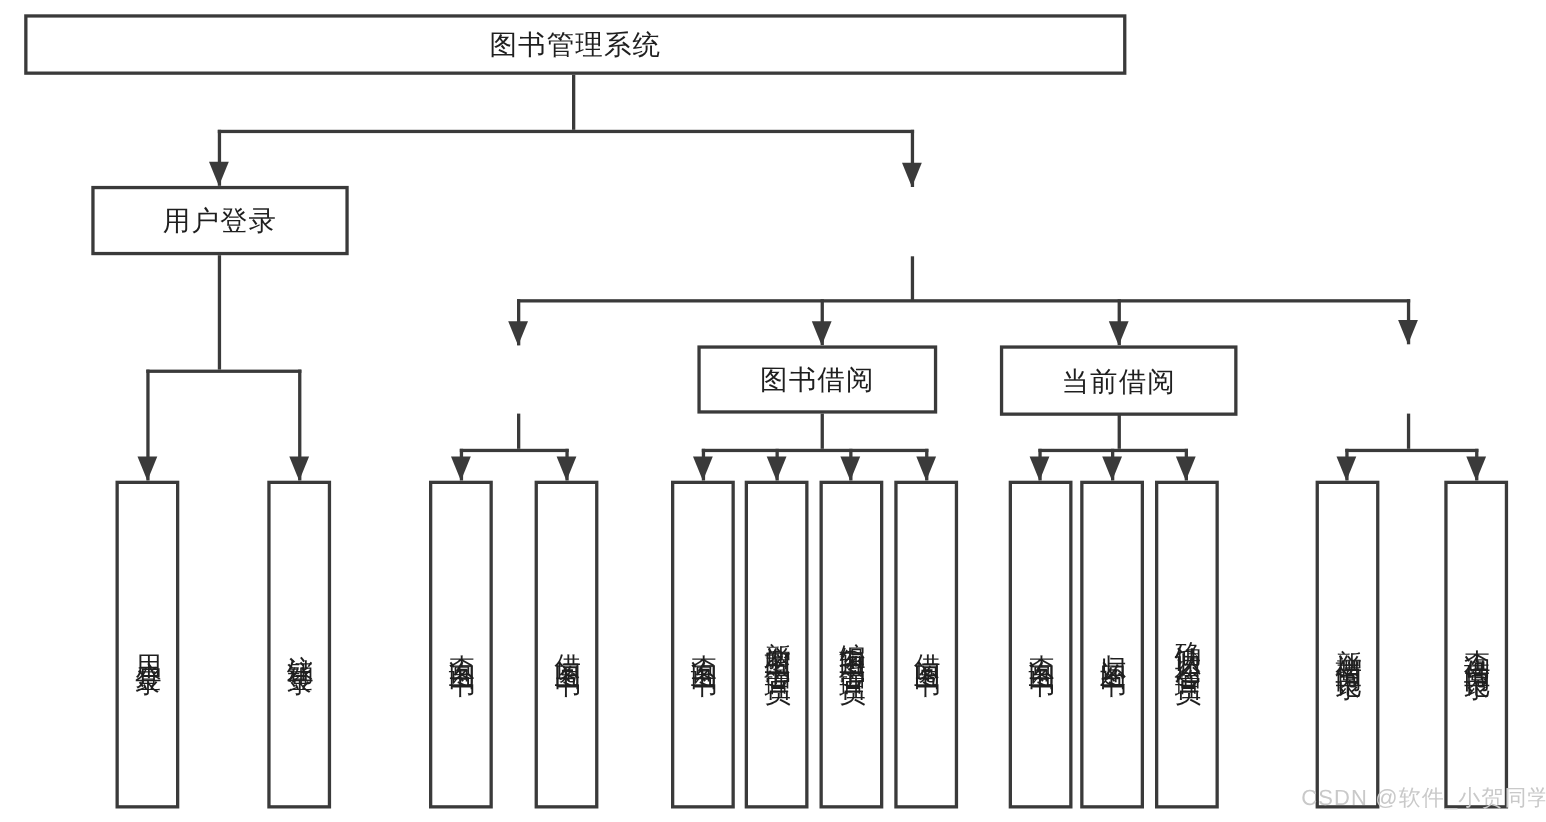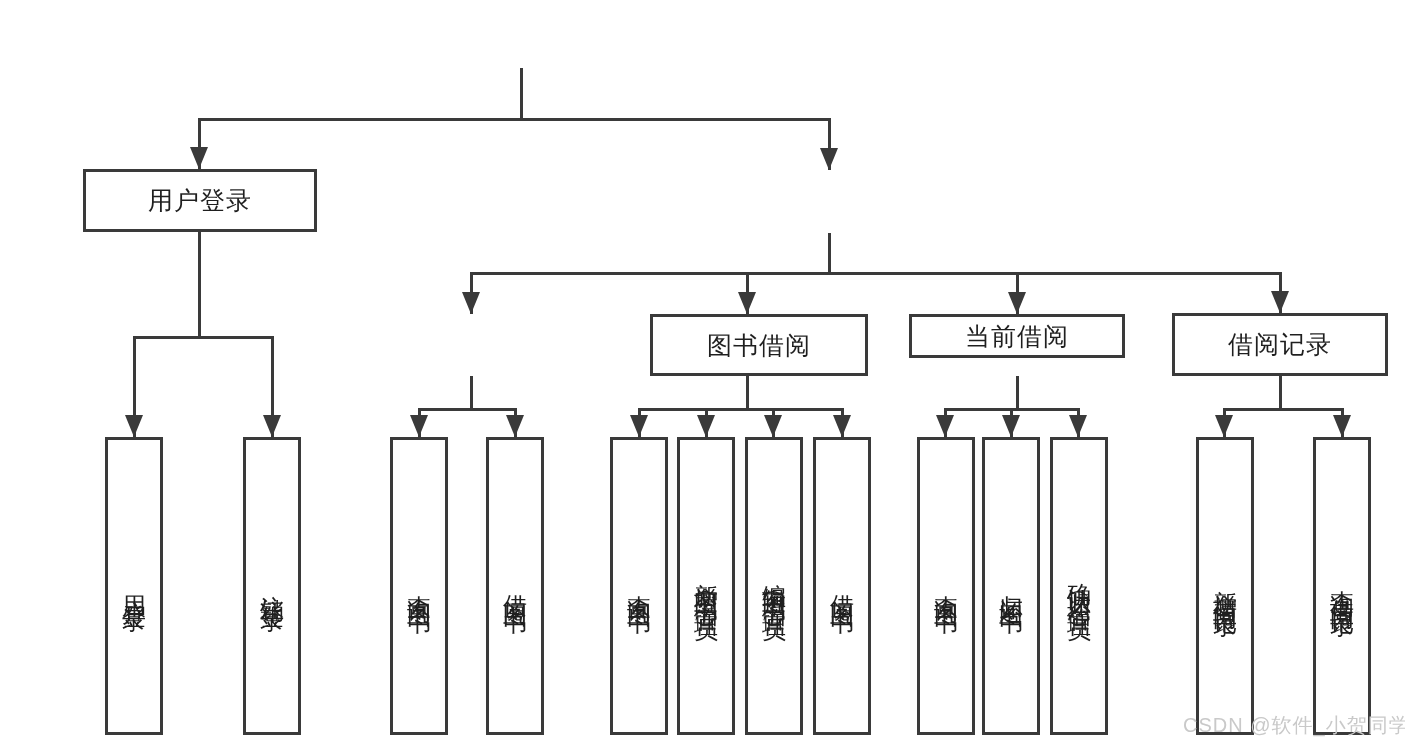--- a/index.html
+++ b/index.html
@@ -54,20 +54,21 @@
     color:var(--wm);
     z-index:10;
     white-space:nowrap;
   }
 </style>
 </head>
 <body>
 
 <div id="stage">
 
+  <div class="box" style="left:22px;top:13px;width:1002px;height:55px;">图书管理系统</div>
 
   <div class="vline" style="left:520px;top:68px;height:50px;"></div>
   <div class="hline" style="left:198px;top:118px;width:633px;"></div>
   <div class="vline" style="left:198px;top:118px;height:51px;"></div>
   <div class="ah" style="left:190px;top:147px;"></div>
   <div class="vline" style="left:828px;top:118px;height:52px;"></div>
   <div class="ah" style="left:820px;top:148px;"></div>
 
   <div class="box" style="left:83px;top:169px;width:234px;height:63px;">用户登录</div>
 
@@ -82,23 +83,22 @@
   <div class="hline" style="left:470px;top:272px;width:812px;"></div>
   <div class="vline" style="left:470px;top:272px;height:42px;"></div>
   <div class="ah" style="left:462px;top:292px;"></div>
   <div class="vline" style="left:746px;top:272px;height:42px;"></div>
   <div class="ah" style="left:738px;top:292px;"></div>
   <div class="vline" style="left:1016px;top:272px;height:42px;"></div>
   <div class="ah" style="left:1008px;top:292px;"></div>
   <div class="vline" style="left:1279px;top:272px;height:41px;"></div>
   <div class="ah" style="left:1271px;top:291px;"></div>
 
-  <div class="box" style="left:650px;top:314px;width:218px;height:62px;">图书借阅</div>
-  <div class="box" style="left:909px;top:314px;width:216px;height:44px;">当前借阅</div>
-  <div class="box" style="left:1172px;top:313px;width:216px;height:63px;">借阅记录</div>
+  <div class="box" style="left:634px;top:314px;width:218px;height:62px;">图书借阅</div>
+  <div class="box" style="left:909px;top:314px;width:216px;height:64px;">当前借阅</div>
 
   <div class="vline" style="left:470px;top:376px;height:32px;"></div>
   <div class="hline" style="left:418px;top:408px;width:99px;"></div>
   <div class="vline" style="left:418px;top:408px;height:29px;"></div>
   <div class="ah" style="left:410px;top:415px;"></div>
   <div class="vline" style="left:514px;top:408px;height:29px;"></div>
   <div class="ah" style="left:506px;top:415px;"></div>
 
   <div class="vline" style="left:746px;top:376px;height:32px;"></div>
   <div class="hline" style="left:638px;top:408px;width:206px;"></div>

